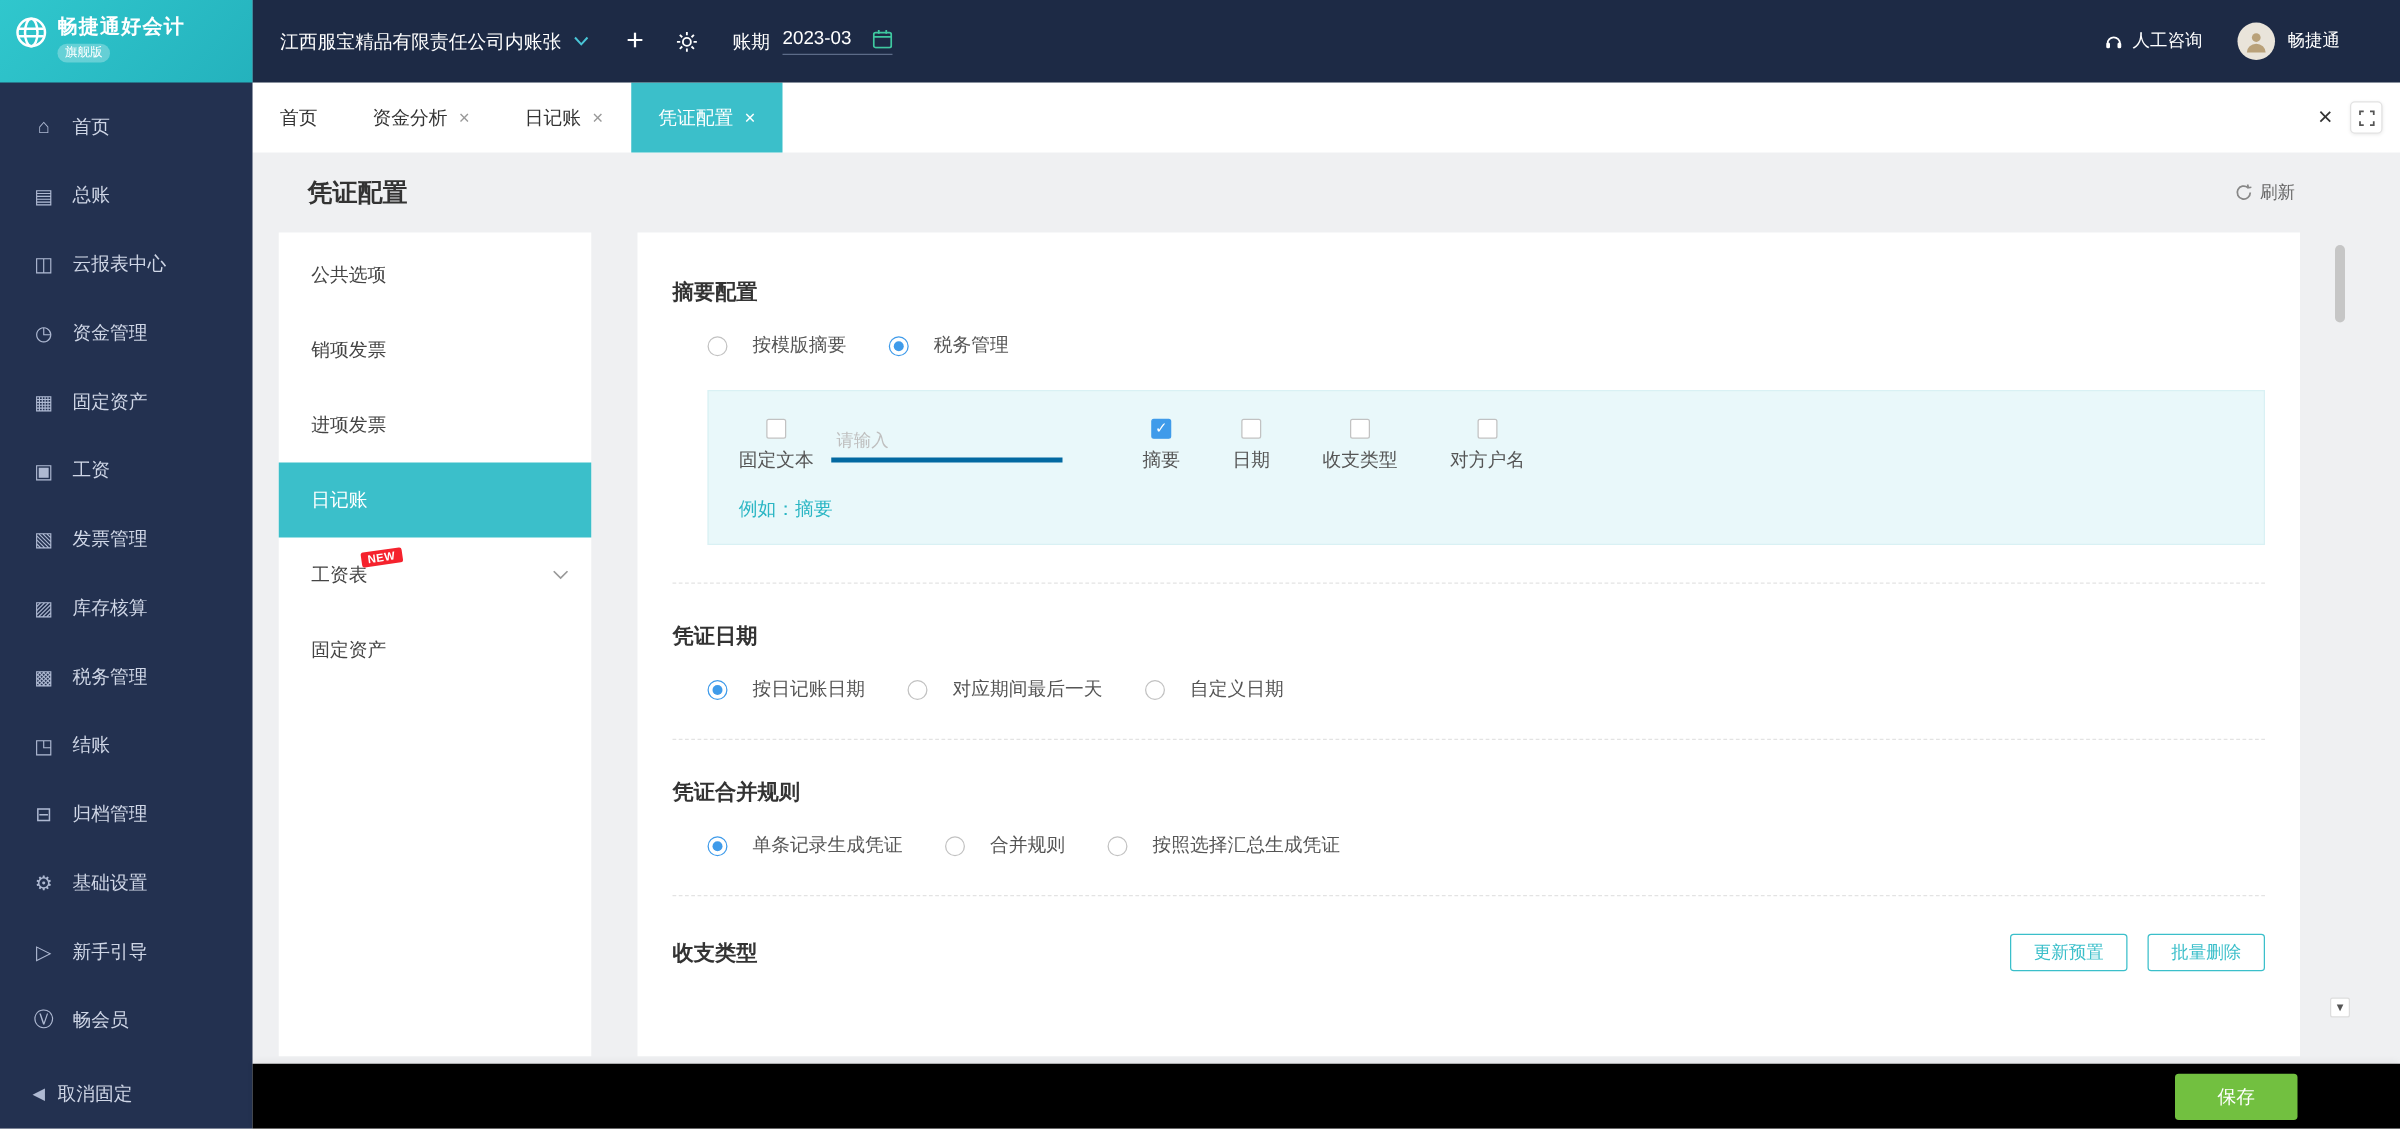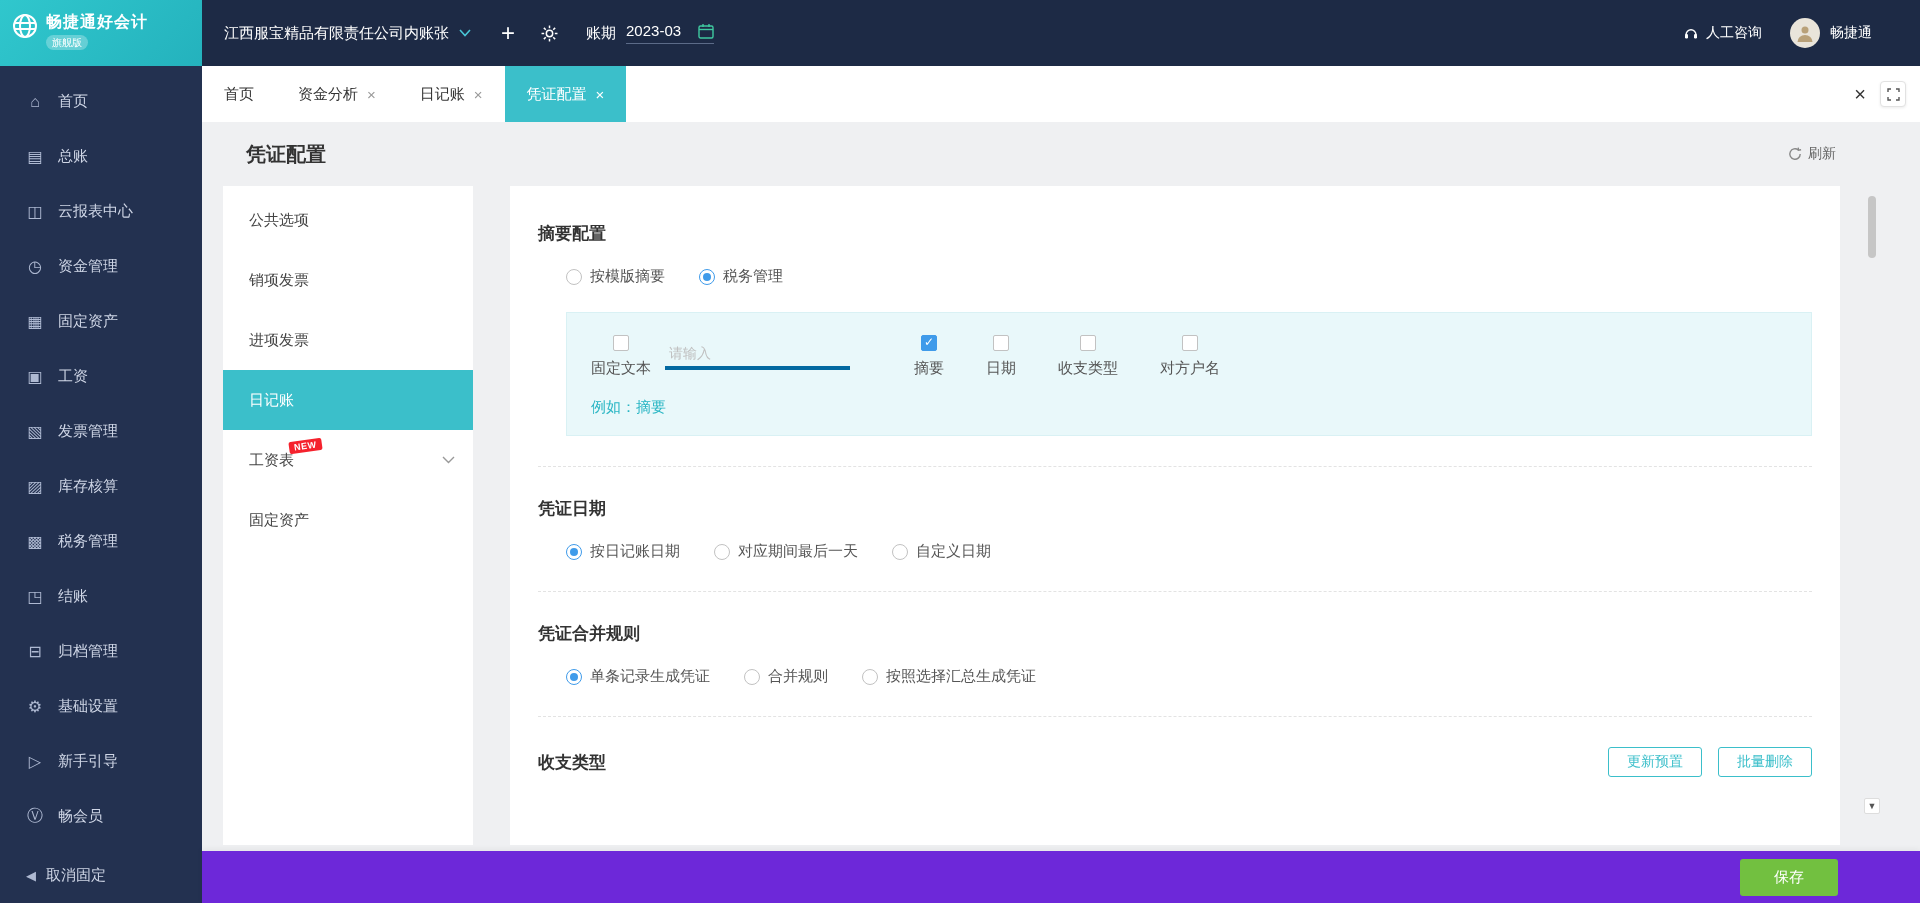--- a/index.html
+++ b/index.html
@@ -53,41 +53,41 @@
   .subnav { position:absolute; left:223px; top:186px; width:250px; bottom:58px; background:#fff; padding-top:4px; z-index:3; }
   .subnav-item { height:60px; display:flex; align-items:center; padding:0 18px 0 26px; font-size:15px; color:#444; cursor:pointer; position:relative; }
   .subnav-item.active { background:#3bbfca; color:#fff; }
   .new-badge { position:absolute; left:66px; top:10px; background:#f5222d; color:#fff; font-size:9px; font-weight:bold; padding:1px 5px; border-radius:2px; transform:rotate(-8deg); letter-spacing:.5px; }
   .subnav-chevron { margin-left:auto; color:#999; display:inline-flex; }
 
   
   .main-panel { position:absolute; left:510px; top:186px; right:80px; bottom:58px; background:#fff; padding:36px 28px 0 28px; overflow:hidden; z-index:2; }
   .section-title { font-size:17px; font-weight:bold; color:#333; margin-bottom:22px; }
   .radio-row { display:flex; align-items:center; gap:34px; padding-left:28px; margin-bottom:26px; font-size:15px; color:#555; }
-  .radio { display:flex; align-items:center; gap:8px; cursor:pointer; }
+  .radio { display:flex; align-items:center; gap:20px; cursor:pointer; }
   .radio-circle { width:16px; height:16px; border-radius:50%; border:1px solid #c2c2c2; background:#fff; position:relative; flex-shrink:0; }
   .radio.checked .radio-circle { border-color:#3f9bea; }
   .radio.checked .radio-circle::after { content:""; position:absolute; left:3px; top:3px; right:3px; bottom:3px; border-radius:50%; background:#3f9bea; }
   .checkbox-wrap { display:flex; align-items:center; gap:8px; cursor:pointer;flex-direction:column; }
   .checkbox { width:16px; height:16px; border-radius:2px; border:1px solid #c2c2c2; background:#fff; position:relative; flex-shrink:0; }
   .checkbox.checked { background:#3f9bea; border-color:#3f9bea; }
   .checkbox.checked::after { content:"✓"; position:absolute; left:2px; top:-1px; color:#fff; font-size:12px; }
   .summary-box { margin:0 0 30px 28px; background:#e9f8fa; border:1px solid #d9f1f4; padding:22px 24px 18px; }
   .summary-box-row { display:flex; align-items:center; font-size:15px; color:#555; }
   .fixed-text-input { width:185px; margin-left:14px; margin-right:64px; border:none; border-bottom:4px solid #0369a1; background:transparent; outline:none; font-size:14px; padding:2px 4px 4px; color:#333; font-family:Liberation Serif, serif; }
   .fixed-text-input::placeholder { color:#bfbfbf; }
   .cb-gap { margin-right:42px; }
   .example-line { margin-top:20px; font-size:15px; color:#2ab6c4; }
   .dashed-divider { border:none; border-top:1px dashed #e3e3e3; margin:30px 0; }
   .income-row { display:flex; align-items:center; }
   .income-btns { margin-left:auto; display:flex; gap:16px; }
   .outline-btn { background:#fff; border:1px solid #3bbfca; color:#3bbfca; font-size:14px; padding:5px 18px; border-radius:3px; cursor:pointer; font-family:inherit; }
 
   
-  .footerbar { position:absolute; left:202px; right:0; bottom:0; height:52px; background:#6d28d9; box-shadow:0 -2px 6px rgba(0,0,0,.05); z-index:7; }
+  .footerbar { position:absolute; left:202px; right:0; bottom:0; height:52px; background:#000000; box-shadow:0 -2px 6px rgba(0,0,0,.05); z-index:7; }
   .save-btn { position:absolute; right:82px; top:8px; width:98px; height:37px; background:#72c040; color:#fff; border:none; border-radius:3px; font-size:15px; cursor:pointer; font-family:inherit; }
 
   
   .v-scroll-thumb { position:absolute; right:44px; top:196px; width:8px; height:62px; background:#c6c6c6; border-radius:4px; z-index:3; }
   .scroll-down-btn { position:absolute; right:40px; top:798px; width:16px; height:16px; background:#fff; border:1px solid #ddd; display:flex; align-items:center; justify-content:center; font-size:9px; color:#555; cursor:pointer; z-index:3; border-radius:2px; }
 </style>
 </head>
 <body>
 
 <div class="app">

